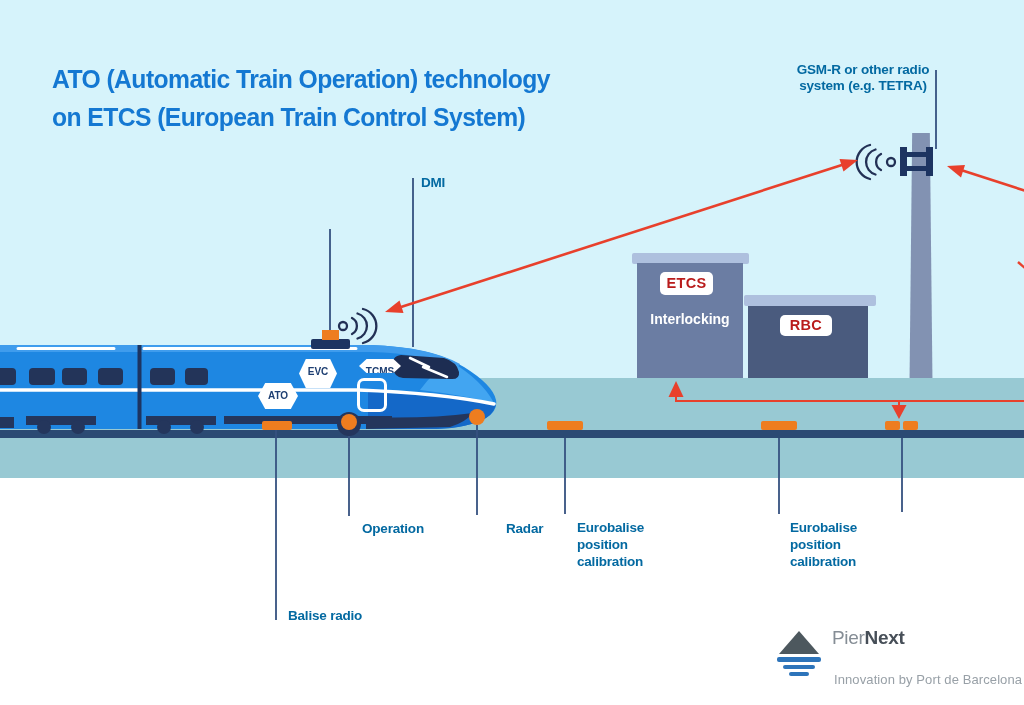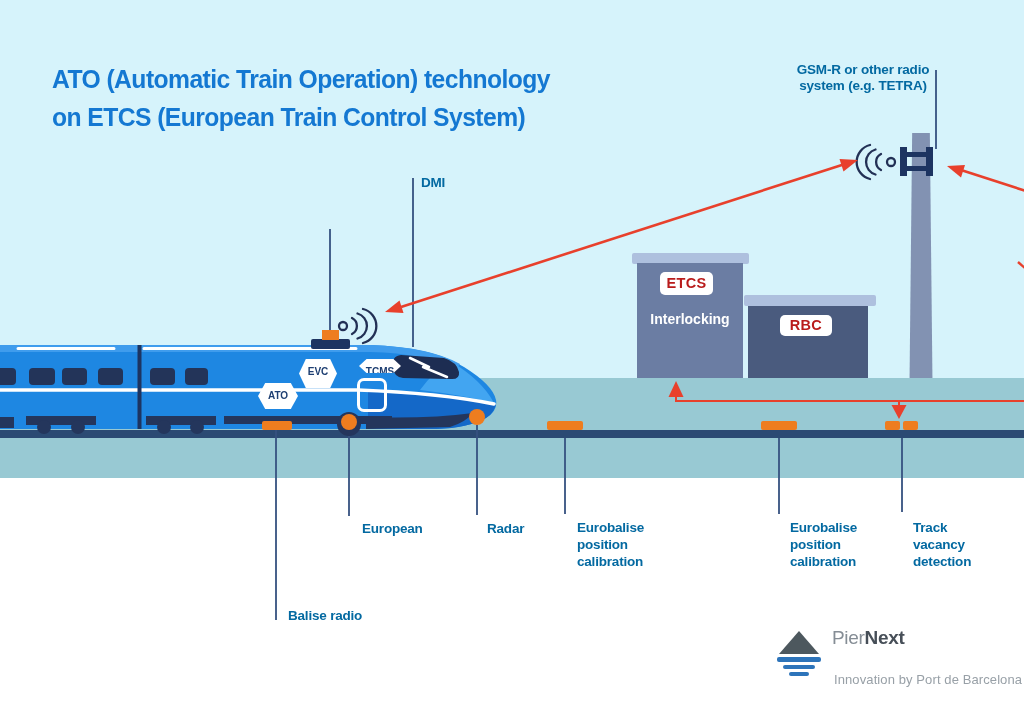--- a/index.html
+++ b/index.html
@@ -14,21 +14,21 @@
   .title{left:52px;top:60px;width:660px;color:#1478d2;font-size:26px;line-height:38px;
          font-weight:700;letter-spacing:-.6px;transform:scaleX(.95);transform-origin:left top;z-index:9;}
   
   .lbl{color:#0369a1;font-weight:700;font-size:13.5px;line-height:16px;letter-spacing:-.2px;z-index:9;}
   .ml{white-space:pre-line;}
   .lbl-tower{left:777px;top:62px;width:172px;text-align:center;}
   .lbl-dmi{left:421px;top:163px;margin-top:12px;}
   .lbl-train-antenna{left:172px;top:226px;width:150px;text-align:right;}
   .lbl-bottom{line-height:17px;}
   .lbl-odometer{left:362px;top:520px;}
-  .lbl-radar{left:487px;top:520px;text-align:center;}
+  .lbl-radar{left:506px;top:520px;text-align:center;}
   .lbl-eb1{left:577px;top:519px;width:95px;}
   .lbl-eb2{left:790px;top:519px;width:95px;}
   .lbl-tv{left:913px;top:519px;width:95px;}
   .lbl-balise{left:288px;top:607px;}
   
   .leader{width:2px;background:#35517f;opacity:.9;z-index:4;}
   .ld-tower{left:935px;top:70px;height:79px;}
   .ld-antenna{left:329px;top:229px;height:103px;}
   .ld-dmi{left:412px;top:178px;height:169px;}
   .ld-balise{left:275px;top:430px;height:190px;}
@@ -211,31 +211,28 @@
   </svg>
 
   <div class="abs tcms-bracket"></div>
   <div class="abs hex hex-ato">ATO</div>
   <div class="abs hex hex-evc">EVC</div>
   <div class="abs hex hex-tcms">TCMS</div>
 
   <div class="abs lbl ml lbl-tower">GSM-R or other radio
 system (e.g. TETRA)</div>
   <div class="abs lbl lbl-dmi">DMI</div>
-  <div class="abs lbl lbl-bottom lbl-odometer">European</div>
+  <div class="abs lbl lbl-bottom lbl-odometer">Operation</div>
   <div class="abs lbl lbl-bottom lbl-radar">Radar</div>
   <div class="abs lbl ml lbl-bottom lbl-eb1">Eurobalise
 position
 calibration</div>
   <div class="abs lbl ml lbl-bottom lbl-eb2">Eurobalise
 position
 calibration</div>
-  <div class="abs lbl ml lbl-bottom lbl-tv">Track
-vacancy
-detection</div>
   <div class="abs lbl lbl-bottom lbl-balise">Balise radio</div>
 
   <div class="abs logo logo-tri"></div>
   <div class="abs logo logo-bar logo-b1"></div>
   <div class="abs logo logo-bar logo-b2"></div>
   <div class="abs logo logo-bar logo-b3"></div>
   <div class="abs logo logo-name"><span>Pier</span><b>Next</b></div>
   <div class="abs logo logo-tag">Innovation by Port de Barcelona</div>
 
 </div>

